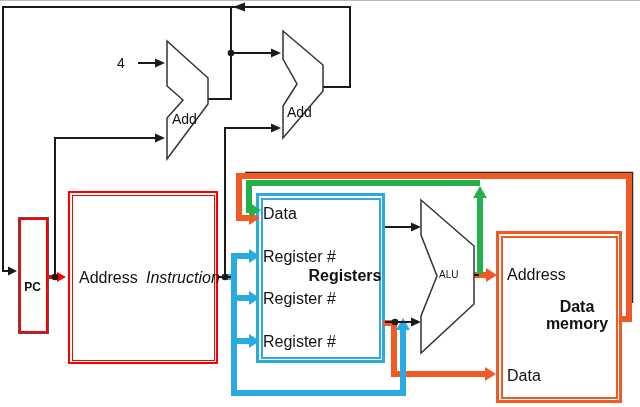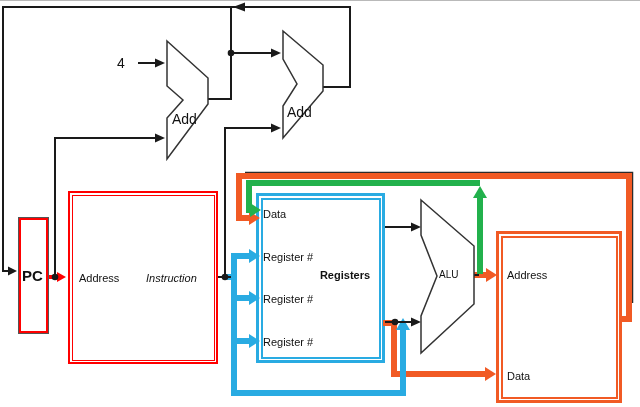--- a/index.html
+++ b/index.html
@@ -12,21 +12,21 @@
   .box .inner{position:absolute;box-sizing:border-box;}
   #pc-box{left:18px;top:216px;width:31px;height:117px;border:1px solid #555;}
   #pc-box .inner{inset:0;border:2.5px solid #ff0000;}
   #im-box{left:68px;top:190px;width:150px;height:173px;border:2.5px solid #ff0000;}
   #im-box .inner{inset:1.5px;border:1.5px solid #ff0000;}
   #reg-box{left:256px;top:192px;width:129px;height:170px;border:3px solid #29abe2;}
   #reg-box .inner{inset:1.5px;border:2px solid #29abe2;}
   #dm-box{left:496px;top:230px;width:126px;height:172px;border:3px solid #f15a24;}
   #dm-box .inner{inset:1.5px;border:2px solid #f15a24;}
   #wires{position:absolute;left:0;top:0;z-index:2;}
-  .lbl{position:absolute;z-index:3;font-size:11px;line-height:16px;white-space:nowrap;}
+  .lbl{position:absolute;z-index:3;font-size:16px;line-height:16px;white-space:nowrap;}
   .bold{font-weight:bold;}
   .ctr{text-align:center;white-space:normal;line-height:17px;}
 </style>
 </head>
 <body>
 
 <div id="stage">
 
   <div class="box" id="pc-box">
       <div class="inner"></div>
@@ -112,31 +112,32 @@
     </g>
 
     <g fill="#ffffff" stroke="#333333" stroke-width="1.5" stroke-linejoin="miter">
       <polygon points="167,40 208,77 208,103 167,158 167,117 183,99 167,85"></polygon>
       <polygon points="283,30 323,64 323,90 283,137 283,105 297,83 283,58"></polygon>
       <polygon points="421,199 474,245 474,303 421,352 421,315 437,275 421,234"></polygon>
     </g>
   </svg>
 
   <span class="lbl" style="left:117px;top:54px;font-size:14px;">4</span>
-  <span class="lbl bold ctr" style="left:18px;top:266px;width:29px;font-size:15px;">PC</span>
+  <span class="lbl bold ctr" style="left:18px;top:278px;width:29px;font-size:12px;">PC</span>
 
   <span class="lbl" style="left:79px;top:269px;">Address</span>
   <span class="lbl" style="left:146px;top:269px;font-style:italic;">Instruction</span>
 
   <span class="lbl" style="left:263px;top:205px;">Data</span>
   <span class="lbl" style="left:263px;top:248px;">Register #</span>
   <span class="lbl bold ctr" style="left:295px;top:266px;width:100px;">Registers</span>
   <span class="lbl" style="left:263px;top:290px;">Register #</span>
   <span class="lbl" style="left:263px;top:333px;">Register #</span>
 
   <span class="lbl" style="left:172px;top:110px;font-size:14px;">Add</span>
   <span class="lbl" style="left:287px;top:103px;font-size:14px;">Add</span>
   <span class="lbl" style="left:439px;top:266px;font-size:10px;">ALU</span>
 
   <span class="lbl" style="left:507px;top:266px;">Address</span>
+  <span class="lbl bold ctr" style="left:537px;top:297px;width:80px;">Data memory</span>
   <span class="lbl" style="left:507px;top:367px;">Data</span>
 
 </div>
 
 </body></html>

